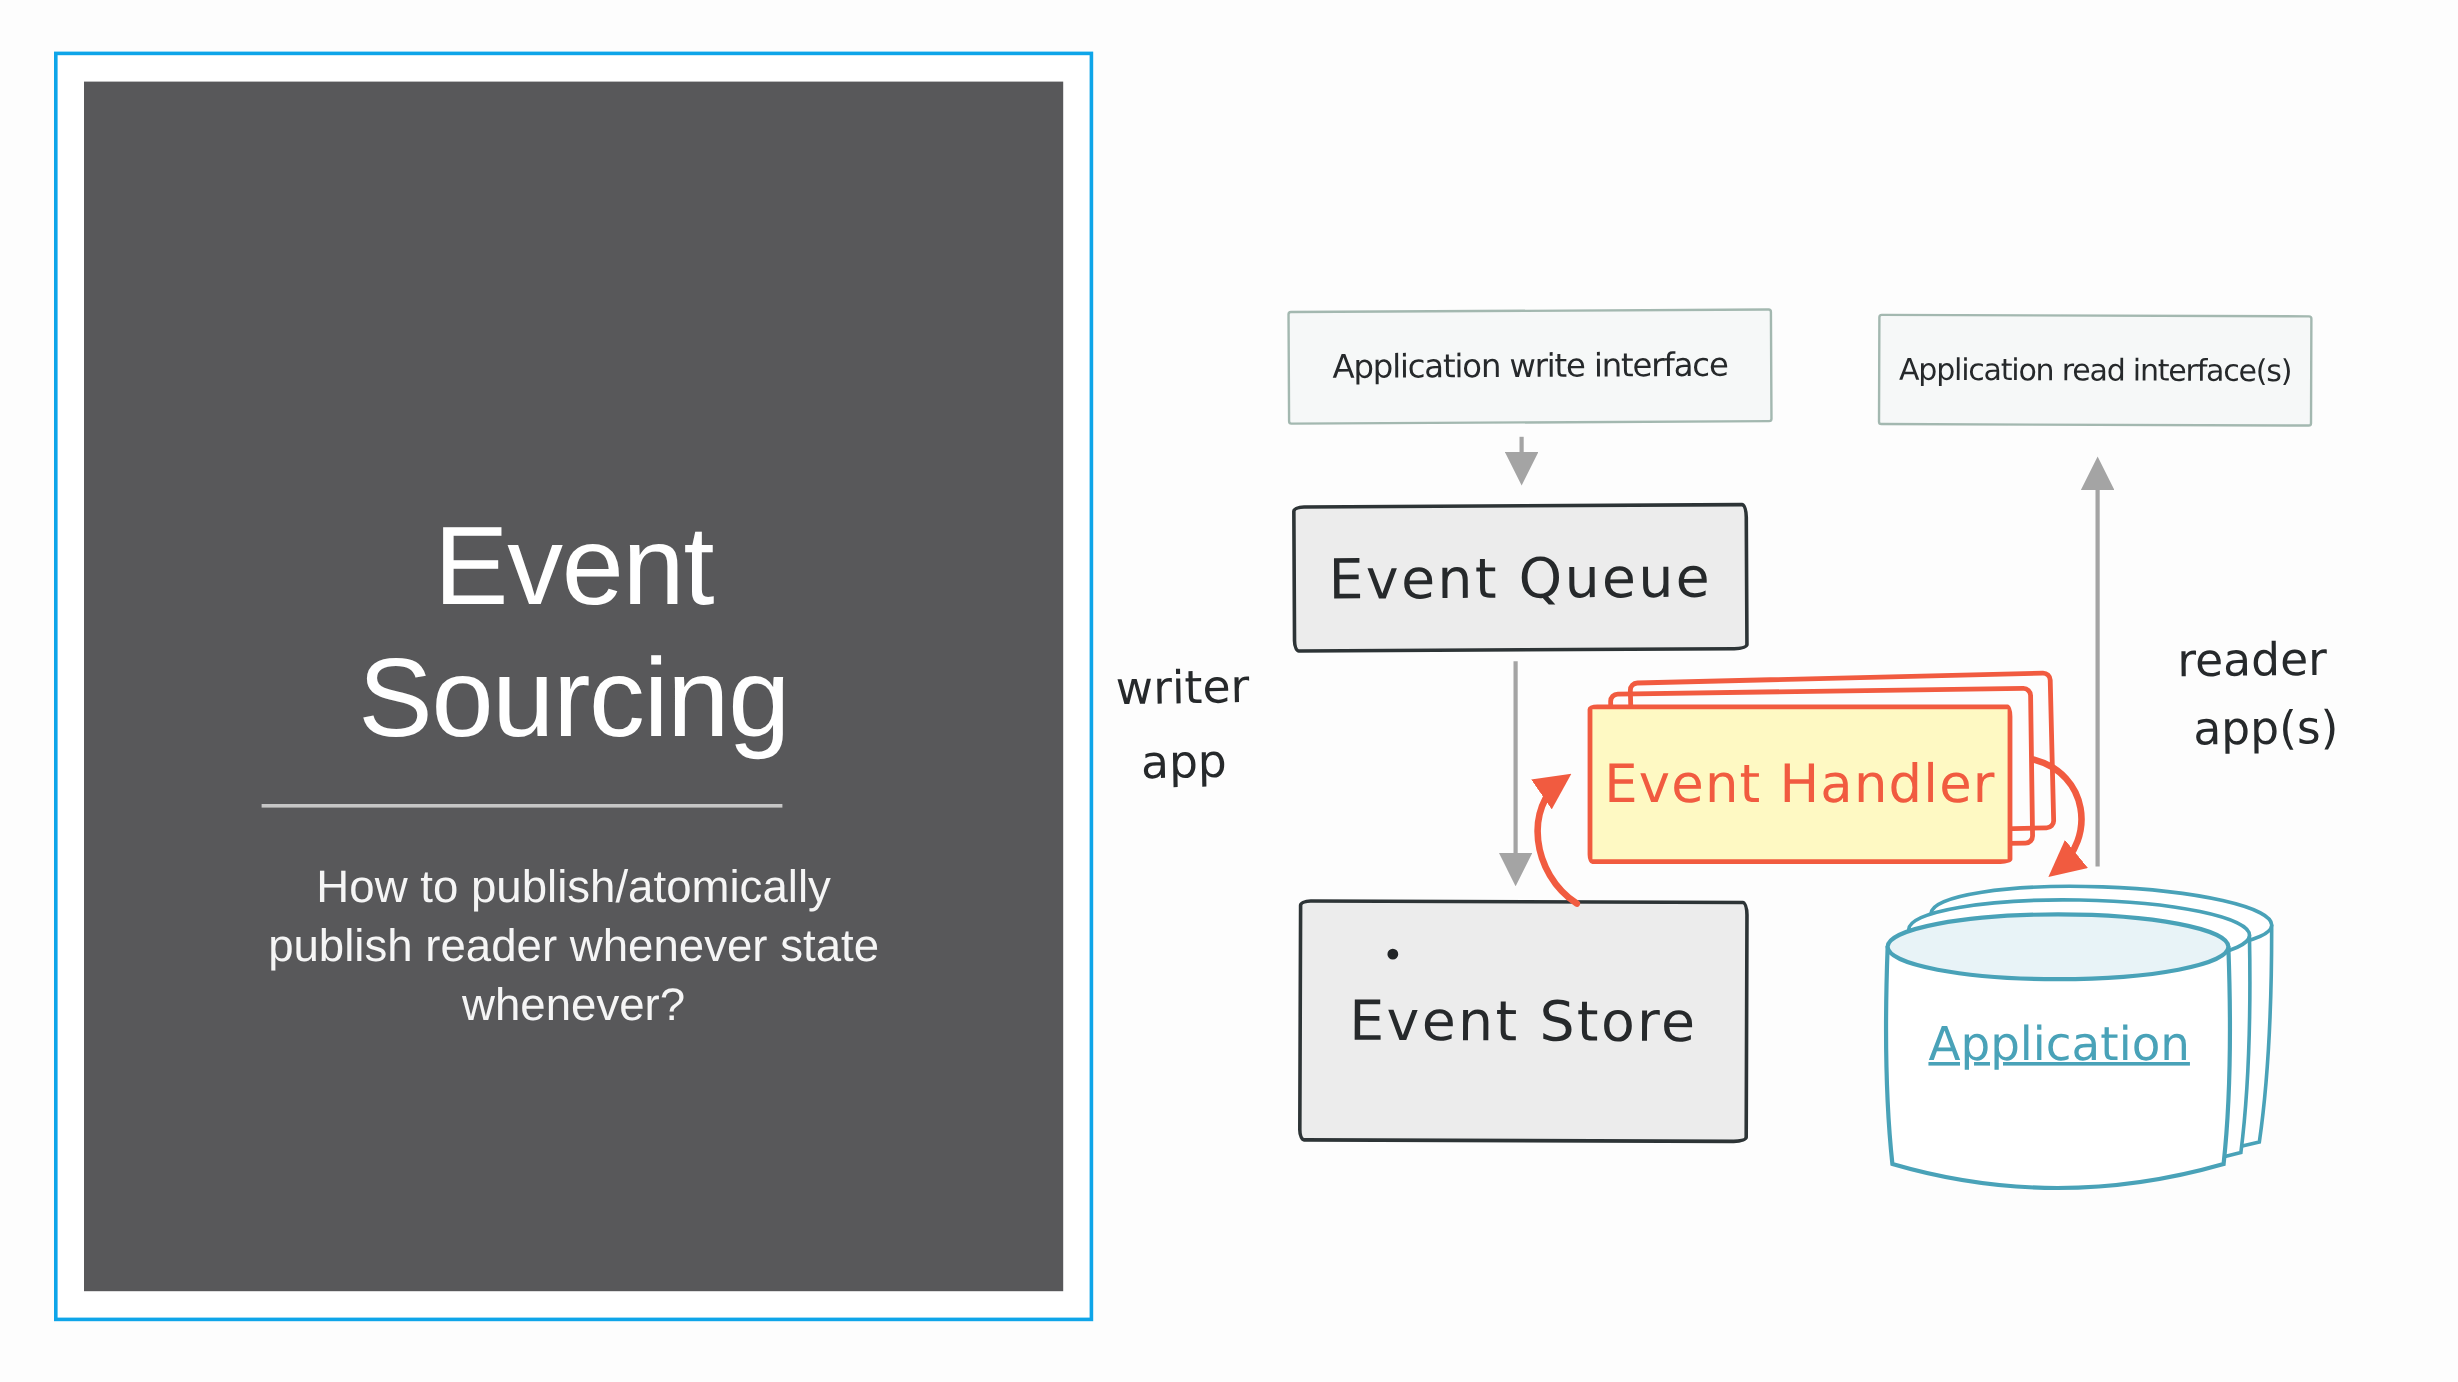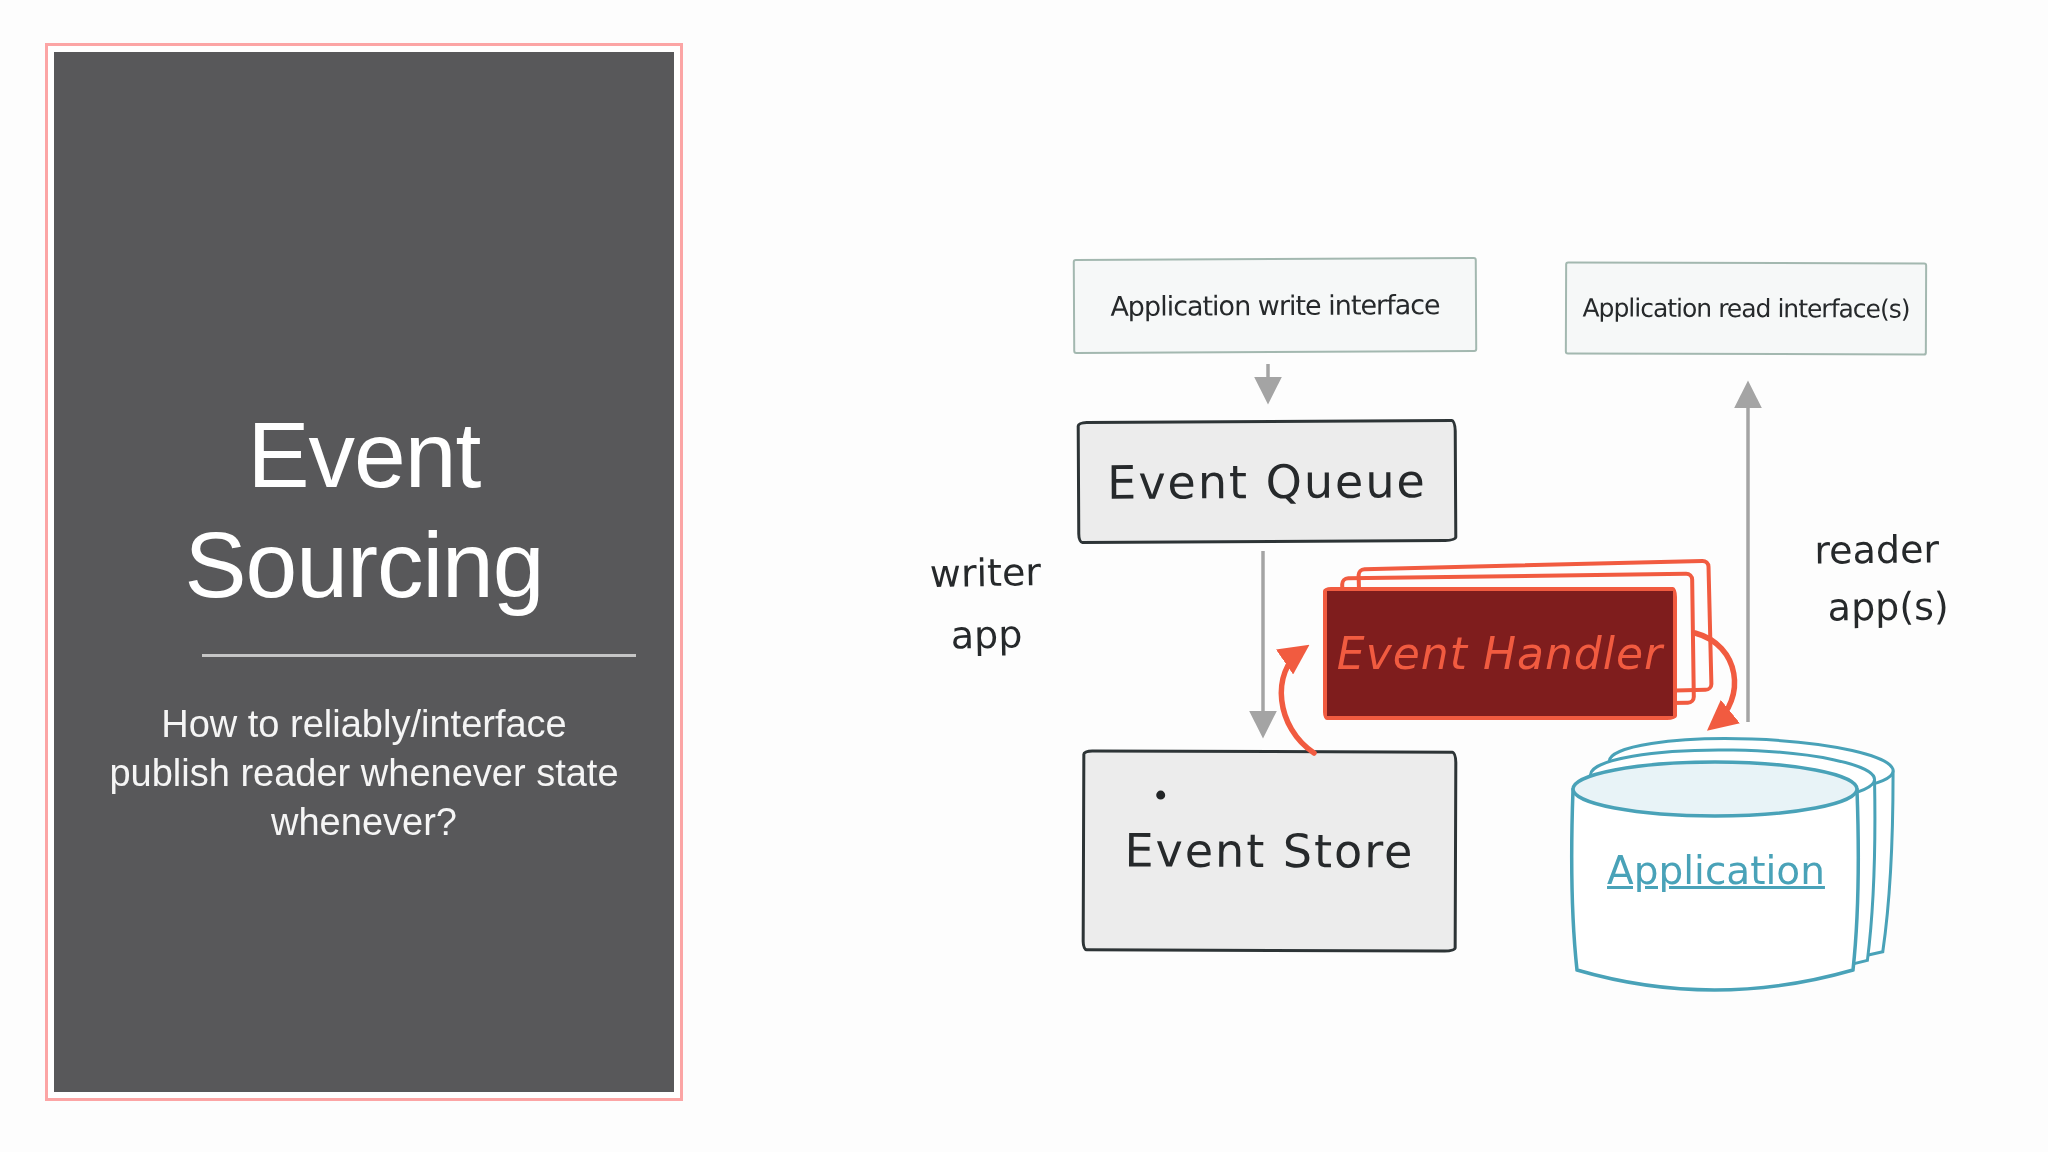--- a/index.html
+++ b/index.html
@@ -1,21 +1,21 @@
 <!DOCTYPE html>
 <html><head>
 <meta charset="utf-8">
 <style>
   html,body{margin:0;padding:0;background:#ffffff;}
   .stage{position:relative;width:2048px;height:1152px;background:#fdfdfd;overflow:hidden;
          font-family:"Liberation Sans",sans-serif;}
 
   
-  .slide-frame{position:absolute;left:45px;top:43px;width:638px;height:1058px;
-               box-sizing:border-box;border:3px solid #fca5a5;background:#ffffff;padding:6px;}
+  .slide-frame{position:absolute;left:45px;top:43px;width:866px;height:1058px;
+               box-sizing:border-box;border:3px solid #0ea5e9;background:#ffffff;padding:22px;}
   .slide-fill{position:relative;width:100%;height:100%;background:#58585a;}
   .slide-title{position:absolute;left:0;right:0;top:348px;text-align:center;color:#ffffff;
                font-family:"Liberation Sans",sans-serif;font-weight:300;
                font-size:93px;line-height:110px;letter-spacing:-1px;}
   .slide-divider{position:absolute;left:148px;top:602px;width:434px;height:3px;background:#c6c6c6;}
   .slide-subtitle{position:absolute;left:0;right:0;top:648px;text-align:center;color:#f5f5f5;
                   font-size:38px;line-height:49px;font-weight:400;}
 
   
   .hand{font-family:"DejaVu Sans",sans-serif;color:#26292b;}
@@ -27,24 +27,24 @@
            border-radius:10px 5px 12px 5px / 5px 12px 5px 10px;
            font-size:46px;letter-spacing:2px;}
   #box-write{left:1073px;top:258px;width:404px;height:95px;transform:rotate(-0.3deg);}
   #box-read {left:1565px;top:262px;width:362px;height:93px;font-size:25px;transform:rotate(0.2deg);}
   #box-queue{left:1077px;top:420px;width:380px;height:123px;transform:rotate(-0.3deg);}
   #box-store{left:1082px;top:750px;width:375px;height:202px;transform:rotate(0.2deg);}
   .store-dot{position:absolute;left:71px;top:38px;width:9px;height:9px;border-radius:50%;background:#222527;}
 
   .handler-wrap{position:absolute;left:1323px;top:587px;width:354px;height:133px;}
   .handler-main{position:absolute;left:0;top:0;width:100%;height:100%;box-sizing:border-box;
-                border:4px solid #f15b40;background:#7f1d1d;
+                border:4px solid #f15b40;background:#fef9c3;
                 border-radius:8px 4px 10px 4px / 4px 10px 4px 8px;
                 display:flex;align-items:center;justify-content:center;
-                font-size:44px;color:#f15b40;letter-spacing:1px;z-index:2;font-style:italic;}
+                font-size:44px;color:#f15b40;letter-spacing:1px;z-index:2;}
   .stack-layer{position:absolute;left:0;top:0;width:100%;height:100%;box-sizing:border-box;
                border:4px solid #f15b40;background:transparent;border-radius:8px;z-index:1;}
   .stack-layer.l1{transform:translate(18px,-13px) rotate(-0.8deg);}
   .stack-layer.l2{transform:translate(35px,-24px) rotate(-1.4deg);}
 
   .side-label{position:absolute;text-align:center;font-size:38px;line-height:62px;font-weight:400;}
   #label-writer{left:898px;top:542px;width:176px;transform:rotate(-1deg);}
   #label-reader{left:1793px;top:522px;width:168px;line-height:57px;transform:rotate(-0.5deg);}
   #label-reader .line2{padding-left:22px;}
 
@@ -59,21 +59,21 @@
 <div class="stage">
 
   <div class="slide-frame">
     <div class="slide-fill">
       <div class="slide-title">
         <div>Event</div>
         <div>Sourcing</div>
       </div>
       <div class="slide-divider"></div>
       <div class="slide-subtitle">
-        <div>How to reliably/interface</div>
+        <div>How to publish/atomically</div>
         <div>publish reader whenever state</div>
         <div>whenever?</div>
       </div>
     </div>
   </div>
 
   <div id="box-write" class="dbox iface hand">
     <span>Application write interface</span>
   </div>
 

